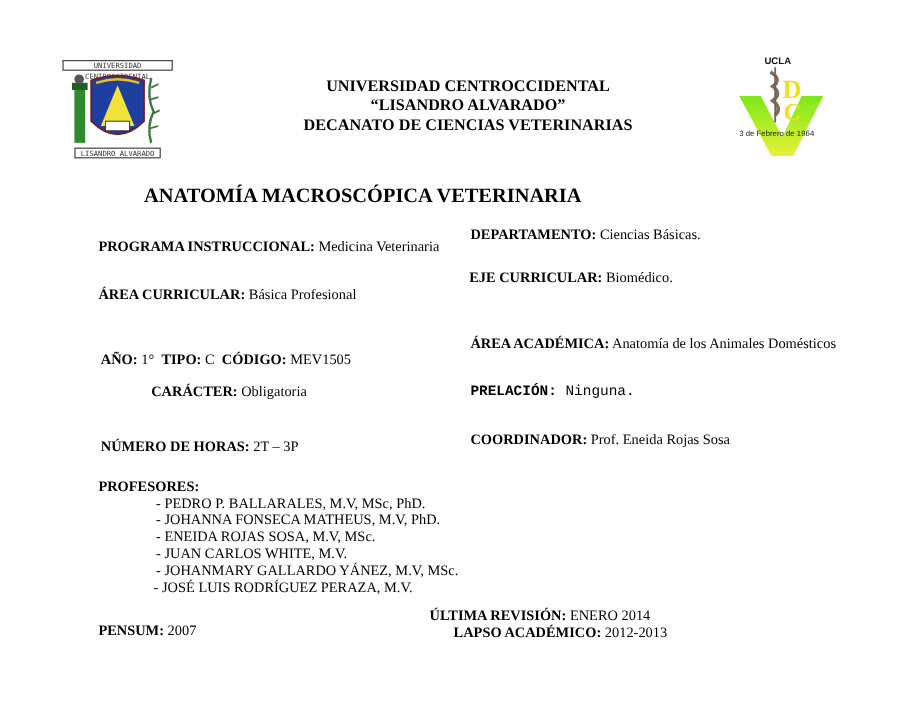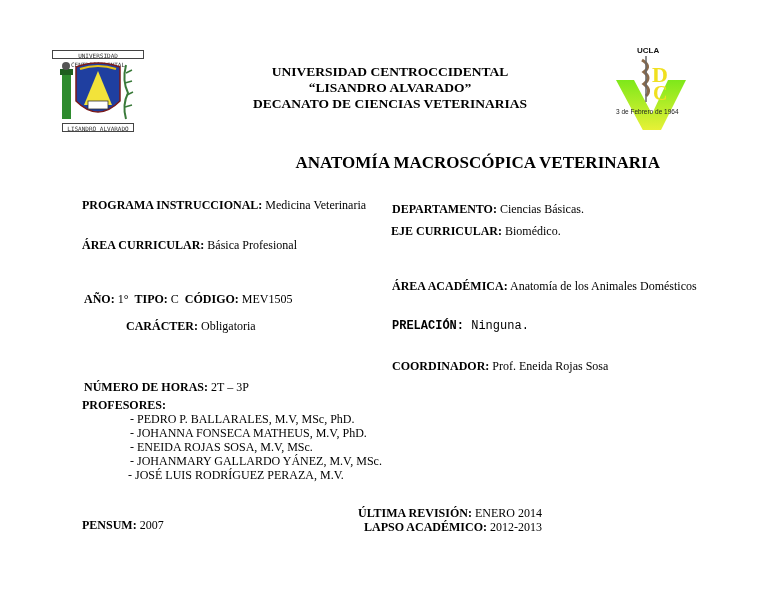--- a/index.html
+++ b/index.html
@@ -1,21 +1,21 @@
 <!DOCTYPE html>
 <html><head>
 <meta charset="utf-8">
 <style>
   html, body { margin:0; padding:0; background:#ffffff; }
   body { width:768px; height:593px; position:relative; overflow:hidden;
          font-family:"Liberation Serif", "DejaVu Serif", serif; color:#000; }
   .abs { position:absolute; }
   .hdr { left:200px; top:64px; width:380px; text-align:center;
          font-weight:bold; font-size:13.5px; line-height:16px; }
-  .title { left:120px; top:153px; width:540px; text-align:right;
+  .title { left:120px; top:153px; width:540px; text-align:left;
            font-weight:bold; font-size:17px; }
   .field { font-size:12px; white-space:nowrap; }
   .field b { font-weight:bold; }
   .prof { left:82px; top:398px; font-size:12px; line-height:14px; }
   .prof-list { padding-left:48px; }
   .prof-list div { white-space:nowrap; }
   
   .logo-left { left:52px; top:50px; width:92px; height:84px; }
   .logo-band { position:absolute; left:0; width:92px; height:9px; border:1px solid #444;
                font-family:"DejaVu Sans Mono", monospace; font-size:6px; line-height:9px;
@@ -85,26 +85,26 @@
   <span>1°</span>&nbsp;
   <b>TIPO:</b>
   <span>C</span>&nbsp;
   <b>CÓDIGO:</b>
   <span>MEV1505</span>
 </div>
 <div class="abs field" style="left:82px;top:319px;margin-left:44px;">
   <b>CARÁCTER:</b>
   <span>Obligatoria</span>
 </div>
-<div class="abs field" style="left:84px;top:380px;">
+<div class="abs field" style="left:84px;top:365px;">
   <b>NÚMERO DE HORAS:</b>
   <span>2T – 3P</span>
 </div>
 
-<div class="abs field" style="left:392px;top:202px;text-align:center;">
+<div class="abs field" style="left:392px;top:188px;text-align:center;">
   <b>DEPARTAMENTO:</b>
   <span>Ciencias Básicas.</span>
 </div>
 <div class="abs field" style="left:391px;top:224px;text-align:center;">
   <b>EJE CURRICULAR:</b>
   <span>Biomédico.</span>
 </div>
 <div class="abs field" style="left:392px;top:279px;">
   <b>ÁREA ACADÉMICA:</b>
   <span>Anatomía de los Animales Domésticos</span>
@@ -117,29 +117,30 @@
   <b>COORDINADOR:</b>
   <span>Prof. Eneida Rojas Sosa</span>
 </div>
 
 <div class="abs prof">
   <b>PROFESORES:</b>
   <div class="prof-list">
     <div>- PEDRO P. BALLARALES, M.V, MSc, PhD.</div>
     <div>- JOHANNA FONSECA MATHEUS, M.V, PhD.</div>
     <div>- ENEIDA ROJAS SOSA, M.V, MSc.</div>
+    <div>- JUAN CARLOS WHITE, M.V.</div>
     <div>- JOHANMARY GALLARDO YÁNEZ, M.V, MSc.</div>
     <div style="margin-left:-2px;">- JOSÉ LUIS RODRÍGUEZ PERAZA, M.V.</div>
   </div>
 </div>
 
 <div class="abs field" style="left:82px;top:518px;">
   <b>PENSUM:</b>
   <span>2007</span>
 </div>
 <div class="abs field" style="left:358px;top:506px;">
   <b>ÚLTIMA REVISIÓN:</b>
   <span>ENERO 2014</span>
 </div>
-<div class="abs field" style="left:364px;top:520px;text-align:center;">
+<div class="abs field" style="left:378px;top:520px;text-align:center;">
   <b>LAPSO ACADÉMICO:</b>
   <span>2012-2013</span>
 </div>
 
 </body></html>

